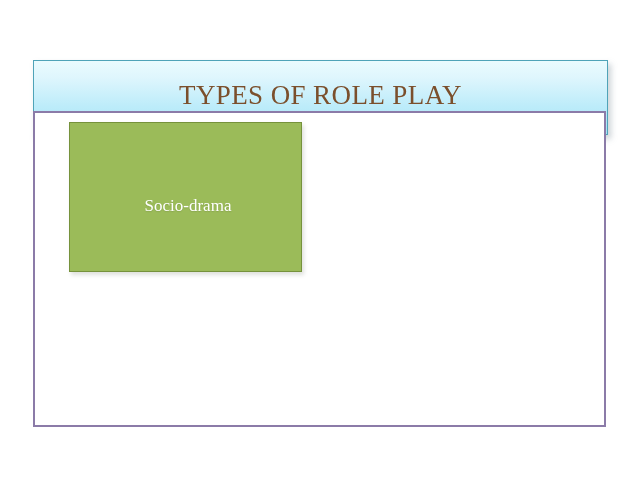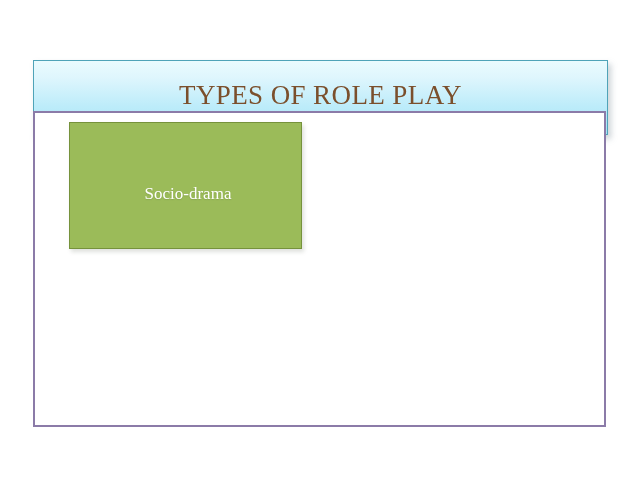--- a/index.html
+++ b/index.html
@@ -75,21 +75,21 @@
   .cat-box .cat-label {
     display: block;
     white-space: nowrap;
     line-height: 1;
   }
 
   .box-socio {
     left: 34px;
     top: 9px;
     width: 233px;
-    height: 127px;
+    height: 150px;
     background: #9bbb59;
     border: 1px solid #76923c;
     box-shadow: 2px 3px 4px rgba(110, 120, 100, 0.22);
     padding-left: 11px;
   }
   .box-socio .cat-label {
     font-size: 17px;
     color: #ffffff;
     position: relative;
     top: 8px;

